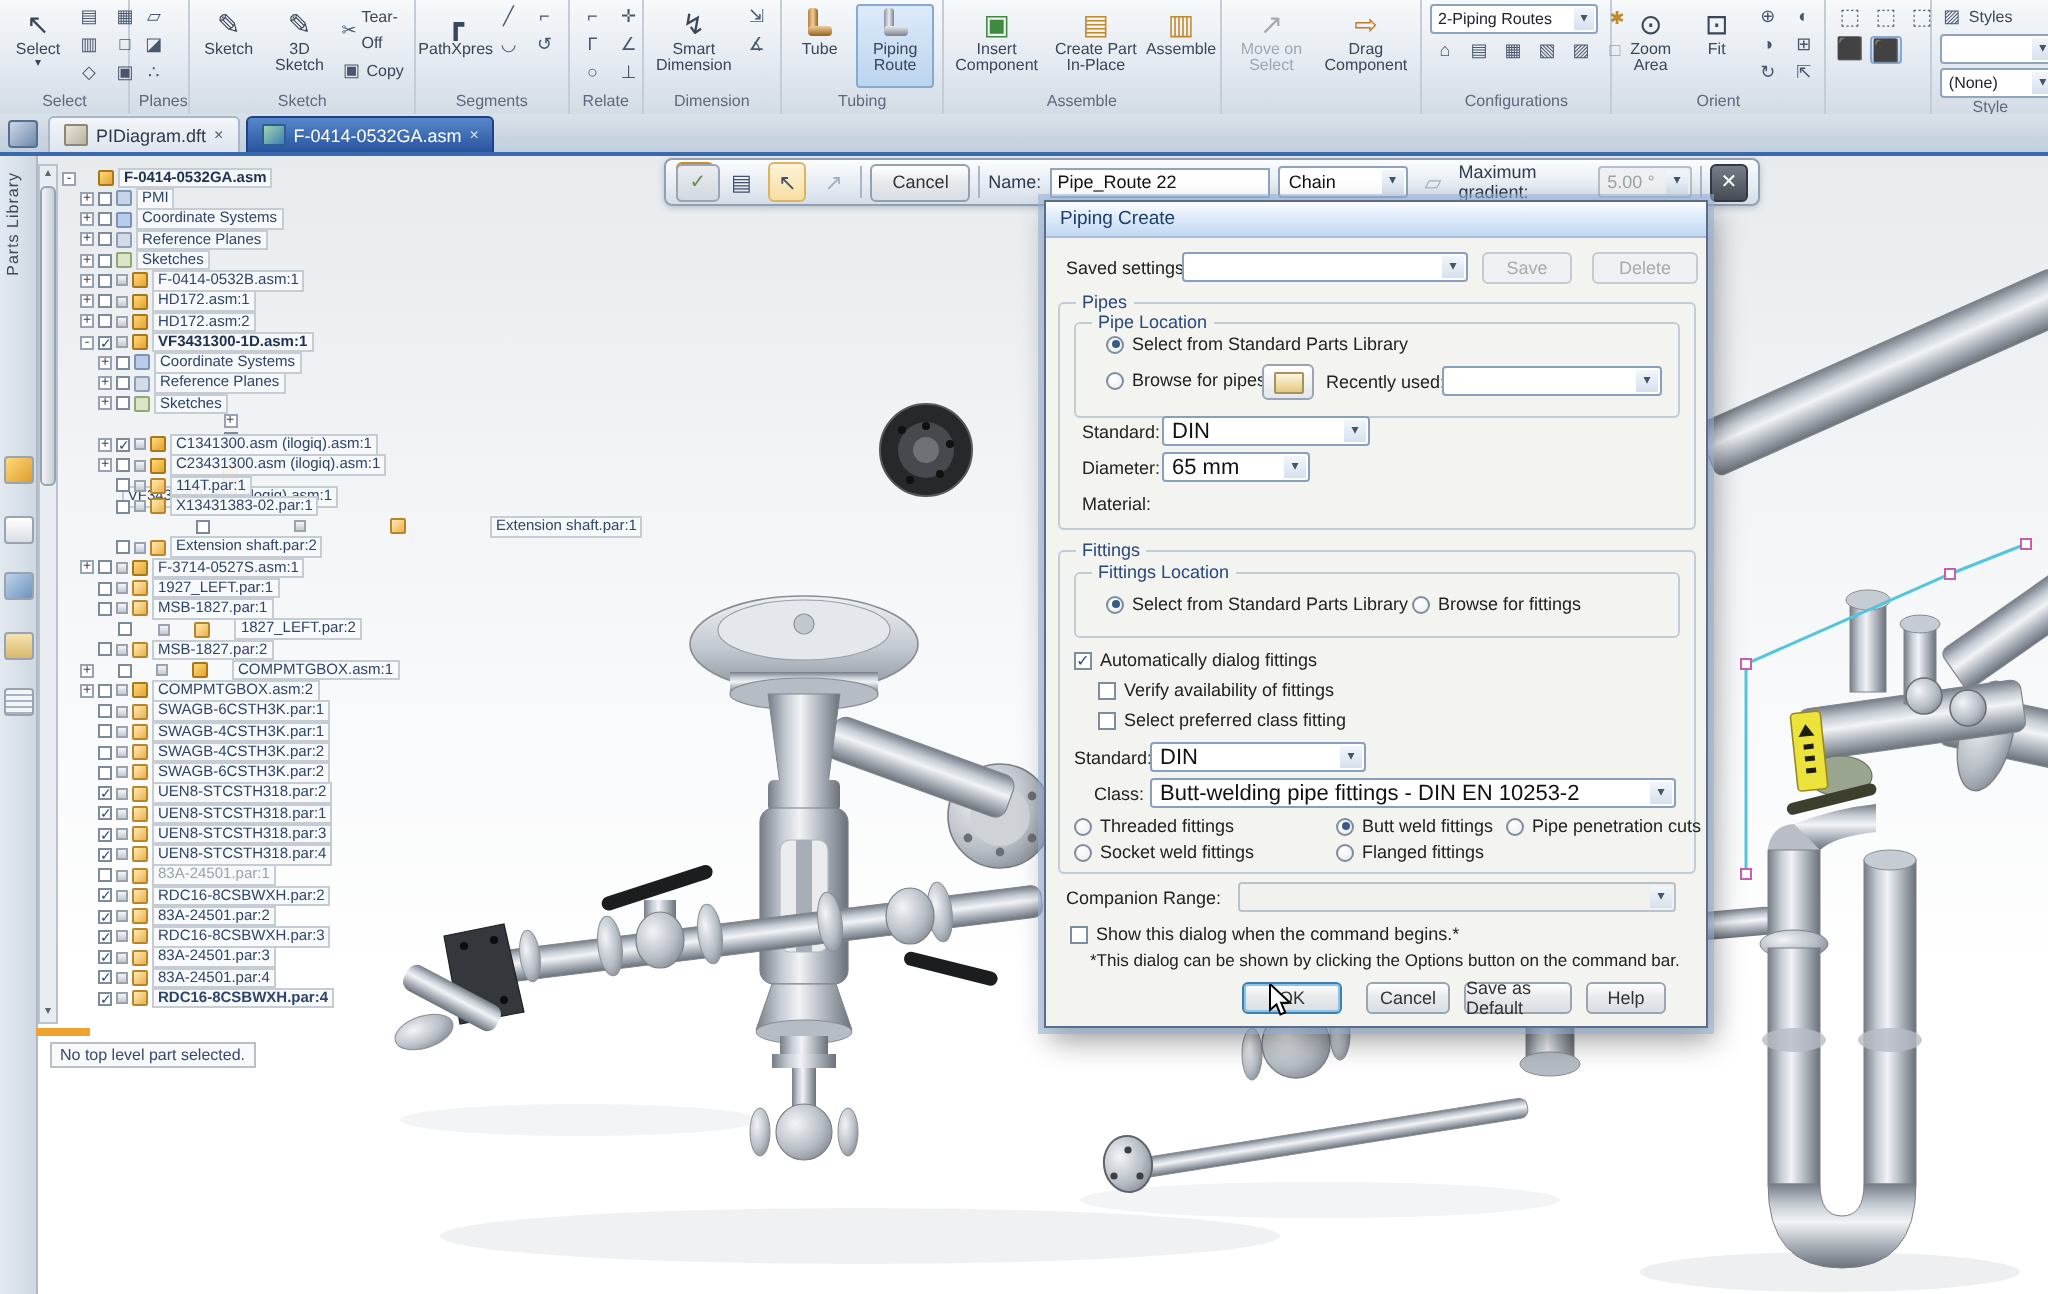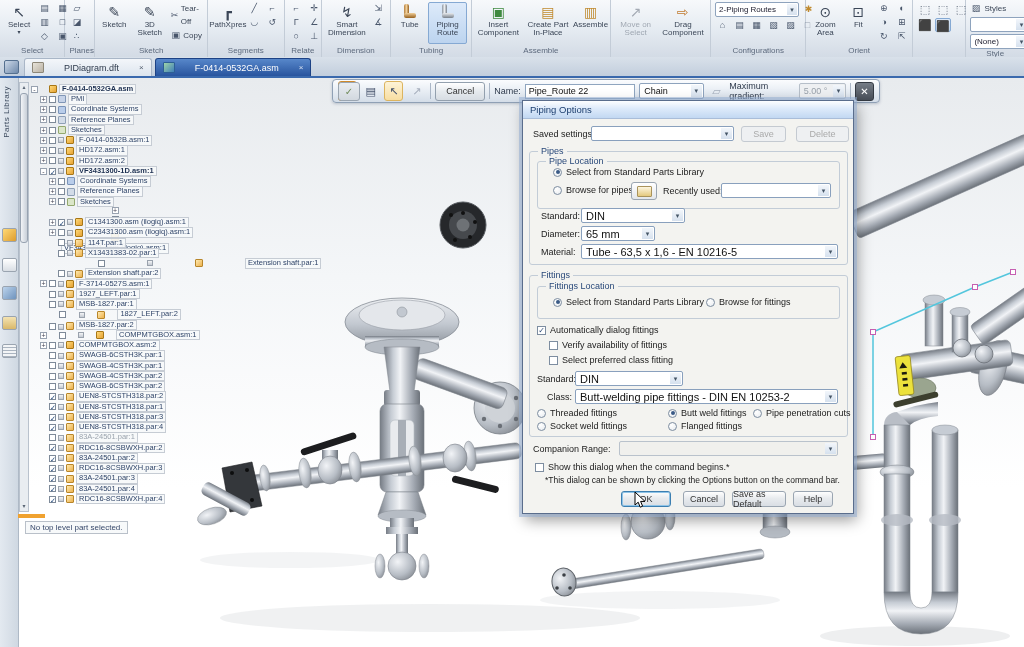--- a/index.html
+++ b/index.html
@@ -38,21 +38,21 @@
   .cfgcol,.stylecol,.viewcol{display:flex;flex-direction:column;gap:2px}
   .cfgrow,.viewrow{display:flex;gap:2px;align-items:center}
   .cube{width:16px;height:14px;font-size:11px;line-height:14px;text-align:center;color:#5a6576}
   .cube.gold{color:#dfa92f}
   .cube.sel{background:linear-gradient(#ddeafa,#bcd4ef);border:1px solid #85a9d3;border-radius:2px;box-sizing:border-box}
   .stylelab{display:flex;gap:3px;align-items:center;font-size:8px;color:#3b4657}
   
   #tabbar{position:absolute;left:0;top:57px;width:1024px;height:21px;z-index:15;
           background:linear-gradient(#d9e1ea,#c2cedd);border-bottom:2px solid #3a69ad;
           display:flex;align-items:flex-end;gap:3px;padding-left:3px;box-sizing:border-box}
-  .tab{height:17px;display:flex;align-items:center;gap:20px;padding:0 7px;font-size:9px;
+  .tab{height:17px;display:flex;align-items:center;gap:4px;padding:0 7px;font-size:9px;
        border-radius:3px 3px 0 0;border:1px solid #a9b6c7;border-bottom:none;
        background:linear-gradient(#f3f6fa,#dde5ee);color:#2e3a4c}
   .tab.active{background:linear-gradient(#5787ca,#28549e);color:#fff;border-color:#1d4285}
   .tab .tclose{font-size:8px;opacity:.8}
   .tabicon{width:10px;height:9px;border-radius:1px}
   .tabicon.draft{background:linear-gradient(135deg,#e8e3da,#b9b2a4);border:1px solid #8d8778}
   .tabicon.asmdoc{background:linear-gradient(135deg,#9fd4a8,#3f7fb8);border:1px solid #2d5f94}
   .appicon{width:13px;height:12px;margin:0 2px 2px 1px;border-radius:2px;
        background:linear-gradient(135deg,#cdd9e8,#6e89ab);border:1px solid #55708f}
   
@@ -729,21 +729,21 @@
       <span class="tico par"></span>
       <span class="tlab">MSB-1827.par:1</span>
     </div>
     <div class="trow" style="padding-left: 9px; justify-content: space-between;">
       <span class="texp empty">+</span>
       <span class="tchk"></span>
       <span class="tmini"></span>
       <span class="tico par"></span>
       <span class="tlab">1827_LEFT.par:2</span>
     </div>
-    <div class="trow" style="padding-left: 9px; align-items: flex-end;">
+    <div class="trow" style="padding-left: 9px;">
       <span class="texp empty">+</span>
       <span class="tchk"></span>
       <span class="tmini"></span>
       <span class="tico par"></span>
       <span class="tlab">MSB-1827.par:2</span>
     </div>
     <div class="trow" style="padding-left: 9px; gap: 12px;">
       <span class="texp">+</span>
       <span class="tchk"></span>
       <span class="tmini"></span>
@@ -848,21 +848,21 @@
       <span class="tico par"></span>
       <span class="tlab">83A-24501.par:3</span>
     </div>
     <div class="trow" style="padding-left: 9px;">
       <span class="texp empty">+</span>
       <span class="tchk">✓</span>
       <span class="tmini"></span>
       <span class="tico par"></span>
       <span class="tlab">83A-24501.par:4</span>
     </div>
-    <div class="trow" style="padding-left: 9px;">
+    <div class="trow" style="padding-left: 9px; font-weight: bold;">
       <span class="texp empty">+</span>
       <span class="tchk">✓</span>
       <span class="tmini"></span>
       <span class="tico par"></span>
       <span class="tlab">RDC16-8CSBWXH.par:4</span>
     </div>
   </div>
 <div id="treestatus">No top level part selected.</div>
 
 <div id="cmdbar">
@@ -884,21 +884,21 @@
   <span>Maximum gradient:</span>
   <div class="cmbx dis" style="width:52px">
     <span>5.00 °</span>
   </div>
   <span class="sep"></span>
   <span class="okx chk">✓</span>
   <span class="okx cls">✕</span>
 </div>
 
 <div id="dlg">
-  <div id="dlgtitle">Piping Options</div>
+  <div id="dlgtitle">Piping Create</div>
 
   <span class="lbl" style="left:10px;top:28px">Saved settings:</span>
   <div class="cmb" style="left:68px;top:25px;width:143px">
       <span></span>
     </div>
   <div class="btn dis" style="left:218px;top:25px;width:45px">Save</div>
   <div class="btn dis" style="left:273px;top:25px;width:53px">Delete</div>
 
   <div class="gb" style="left:6px;top:50px;width:317px;height:112px">
     <span class="gl">Pipes</span>
@@ -924,23 +924,20 @@
 
   <span class="lbl" style="left:18px;top:110px">Standard:</span>
   <div class="cmb" style="left:58px;top:107px;width:104px">
     <span>DIN</span>
   </div>
   <span class="lbl" style="left:18px;top:128px">Diameter:</span>
   <div class="cmb" style="left:58px;top:125px;width:74px">
     <span>65 mm</span>
   </div>
   <span class="lbl" style="left:18px;top:146px">Material:</span>
-  <div class="cmb" style="left:58px;top:143px;width:257px">
-    <span>Tube - 63,5 x 1,6 - EN 10216-5</span>
-  </div>
 
   <div class="gb" style="left:6px;top:174px;width:317px;height:160px">
     <span class="gl">Fittings</span>
   </div>
   <div class="gb" style="left:14px;top:185px;width:301px;height:31px">
     <span class="gl">Fittings Location</span>
   </div>
   <div class="rad on" style="left:30px;top:196px">
     <i></i>
       <span>Select from Standard Parts Library</span>

